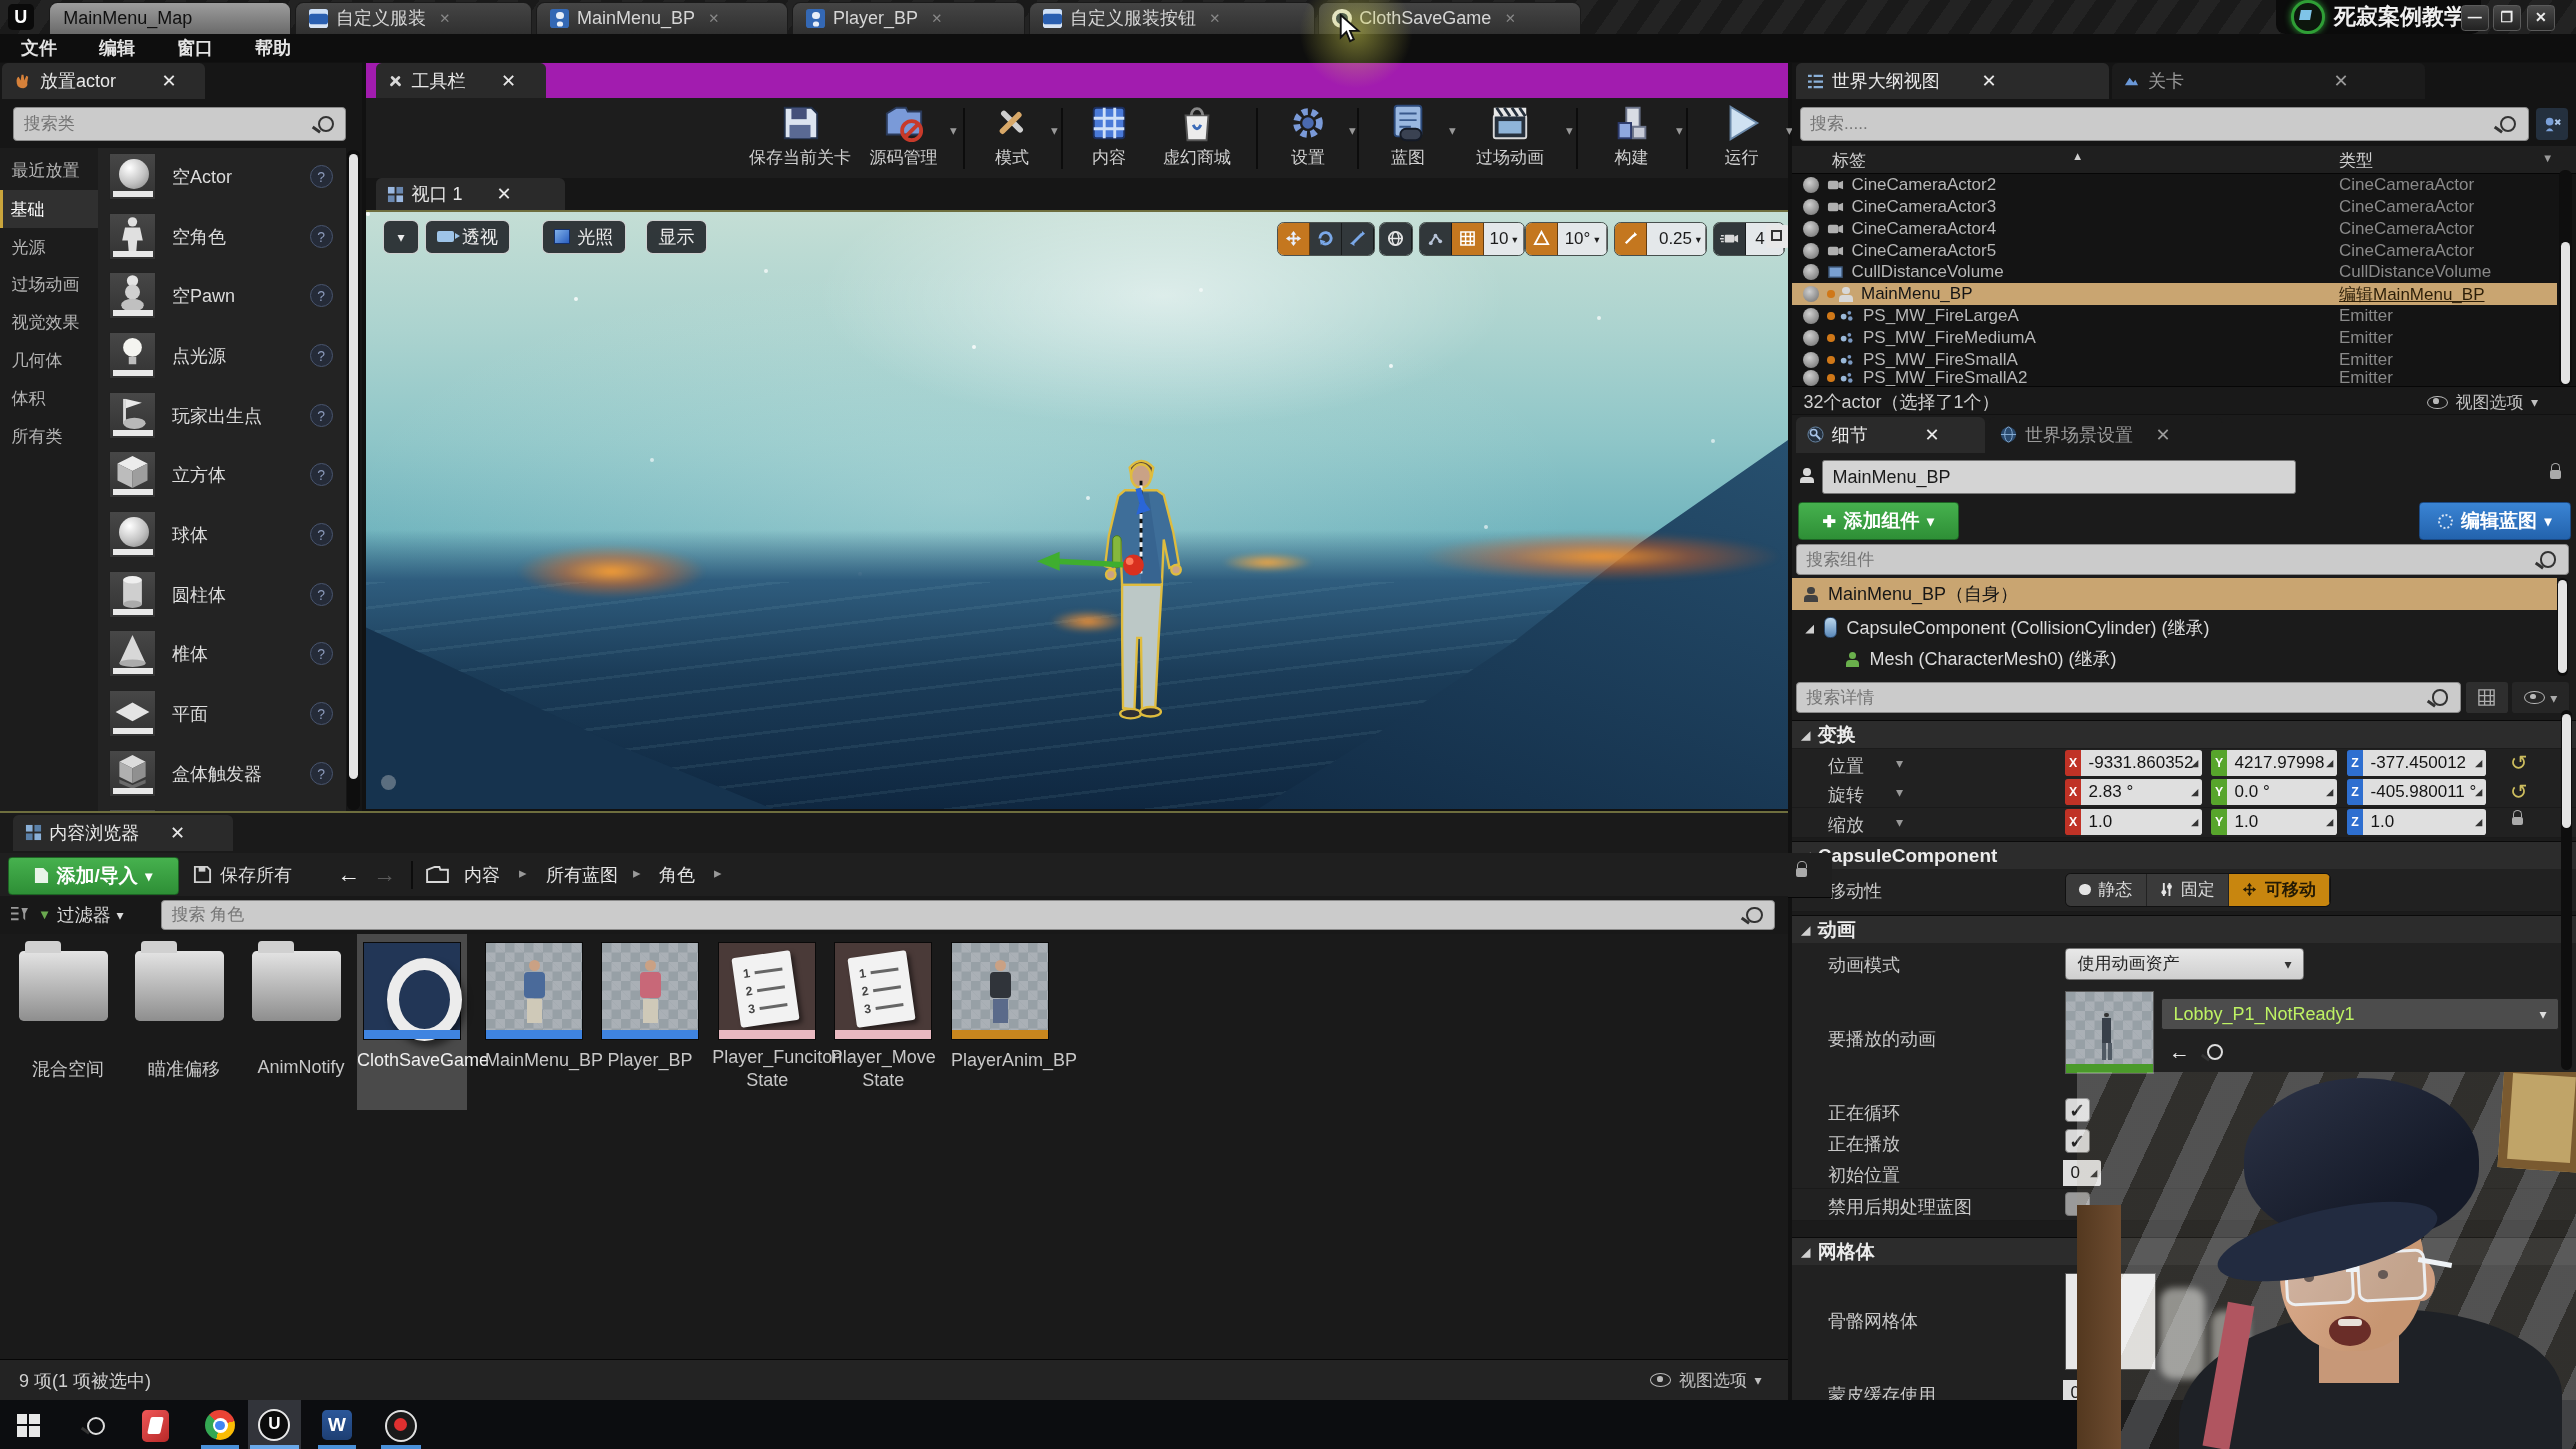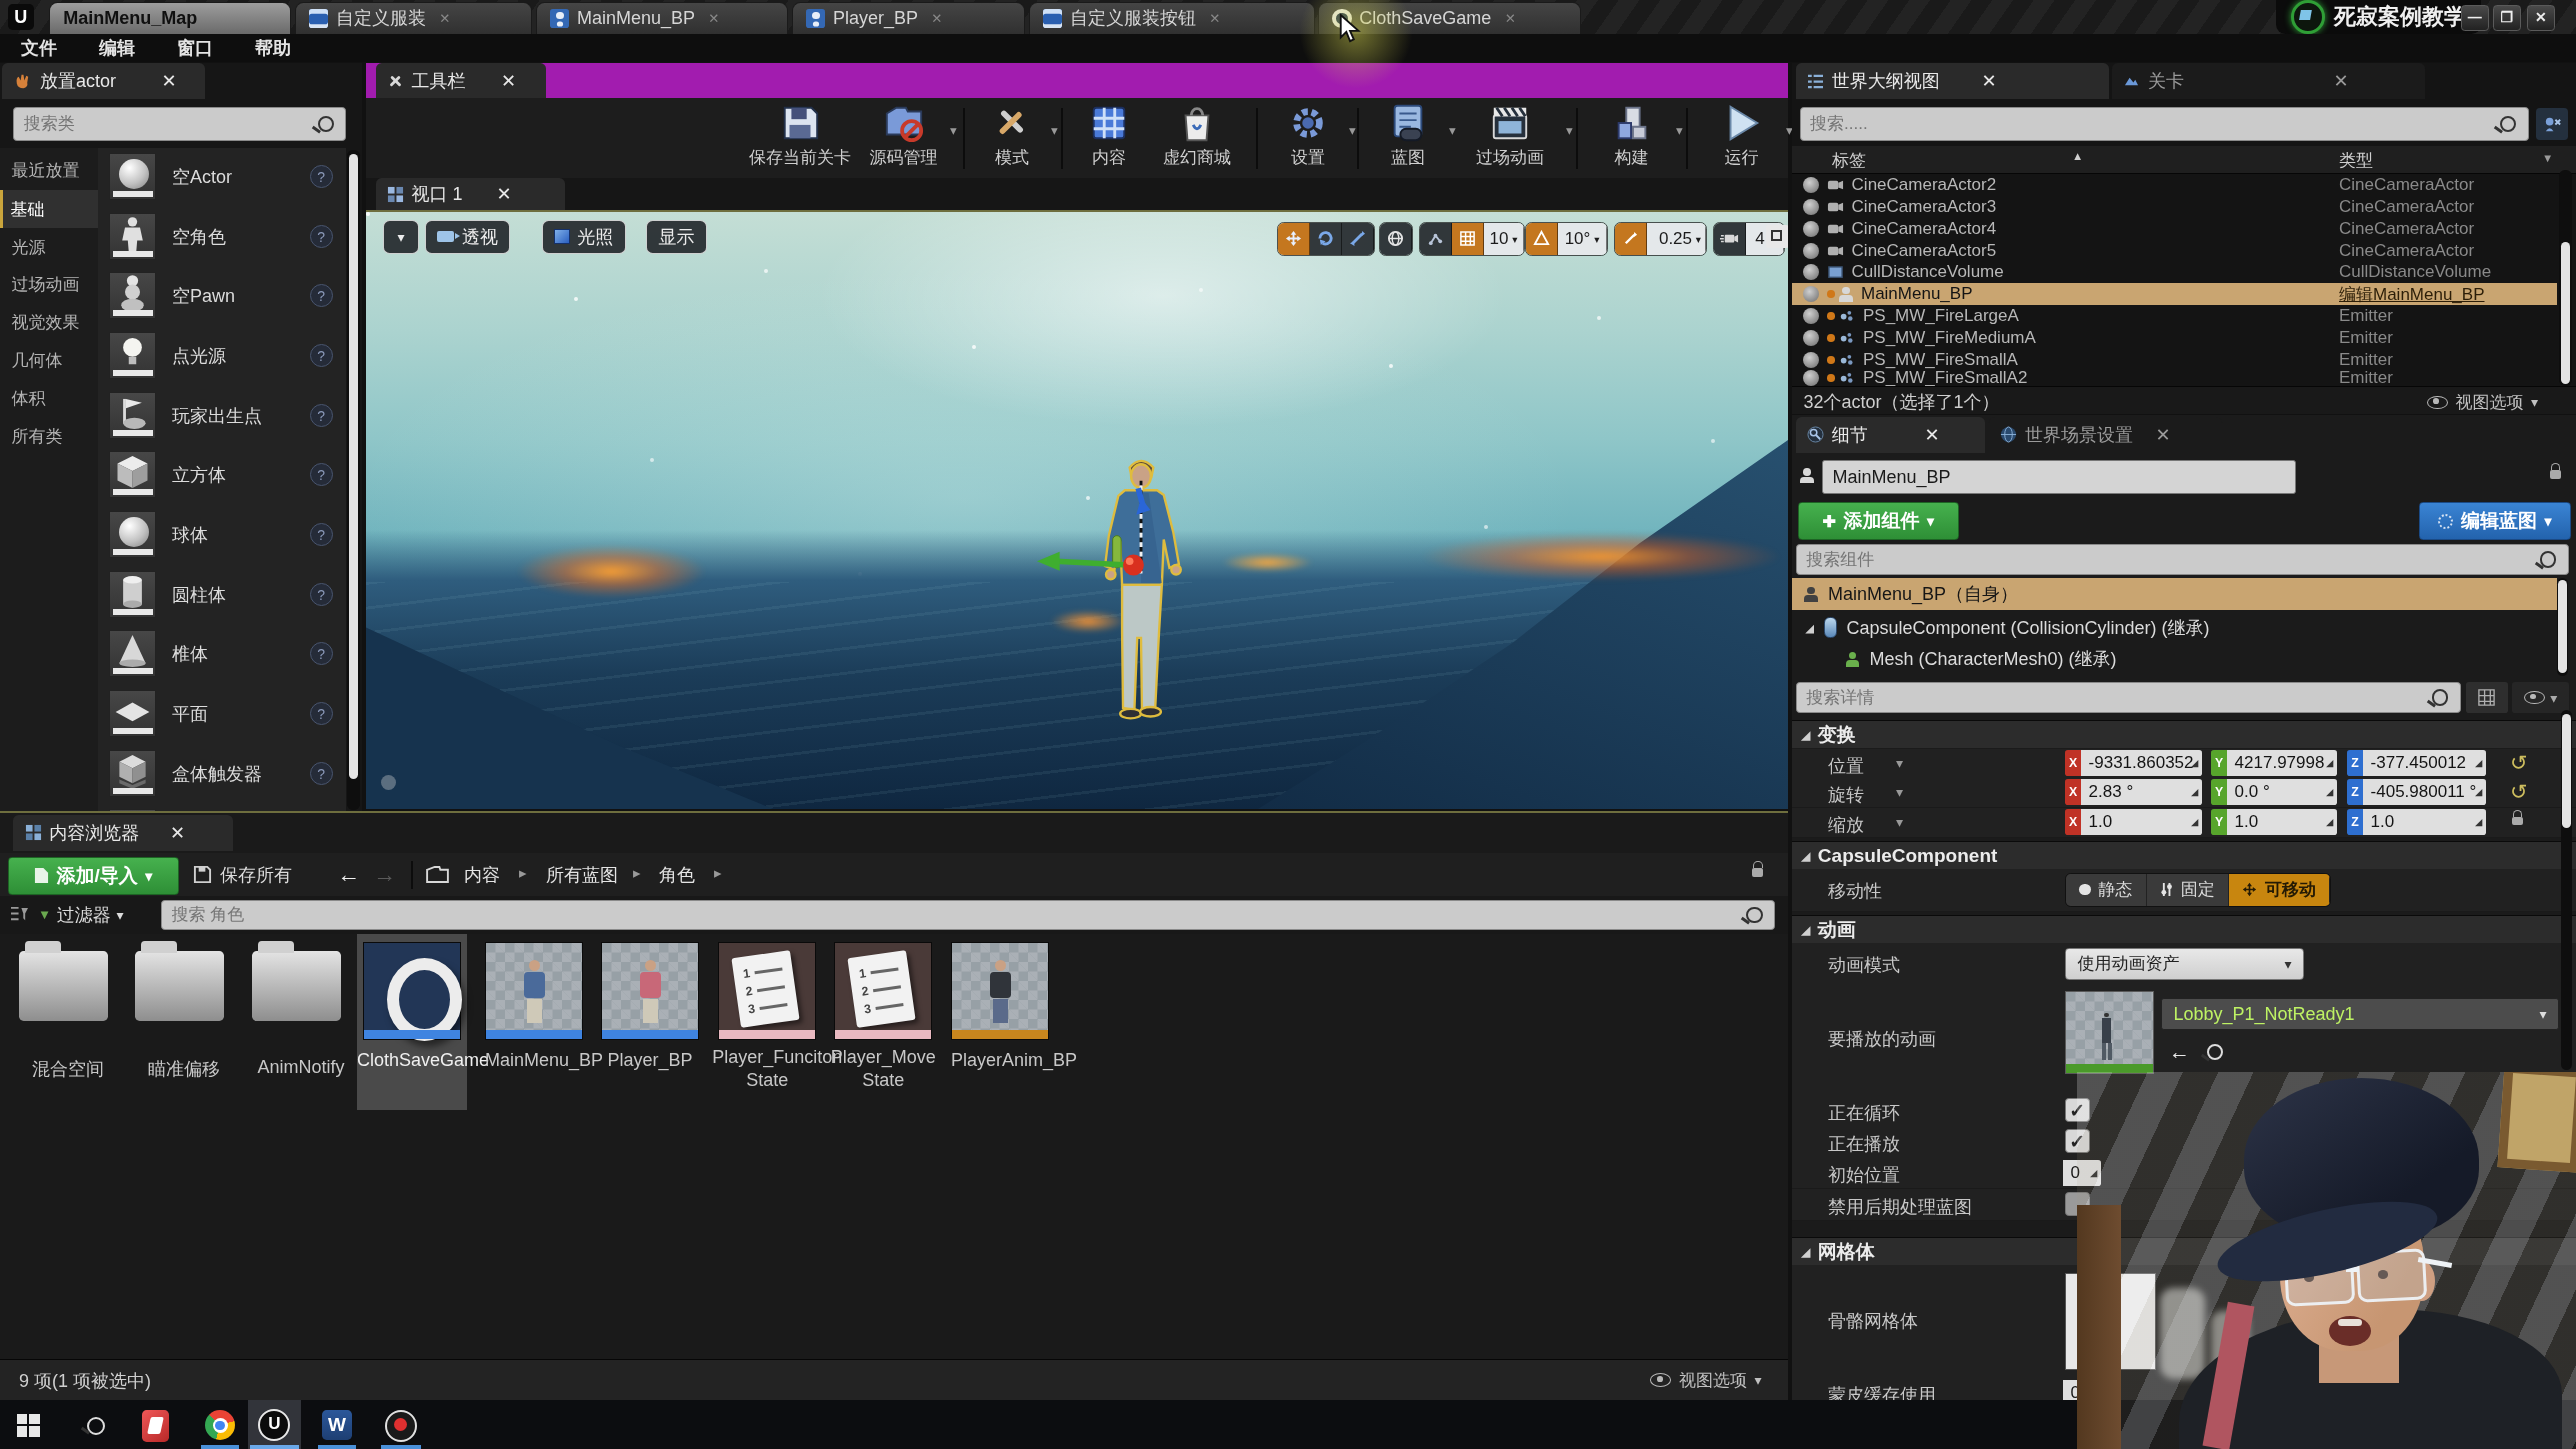--- a/index.html
+++ b/index.html
@@ -8,21 +8,21 @@
   .abs{position:absolute;}
   
   .titlebar{left:0;top:0;width:2576px;height:34px;
     background:repeating-linear-gradient(125deg,#232323 0 17px,#1a1a1a 17px 34px);}
   .ue-logo{left:7.6px;top:3.8px;width:26.5px;height:26.5px;background:#0a0a0a;border-radius:4.7px;
     color:#fff;font-weight:bold;font-size:18px;text-align:center;line-height:26.5px;}
   .ue-logo::after{content:"U";}
   .tab{top:1.9px;height:32px;border-radius:8.5px 8.5px 0 0;display:flex;align-items:center;gap:7.6px;
     padding:0 13.3px;font-size:18px;background:linear-gradient(#454545,#303030);color:#d6d6d6;
     border:0.9px solid #1a1a1a;border-bottom:none;box-sizing:border-box;}
-  .tab.active{background:linear-gradient(#9d9d9d,#6a6a6a);color:#101010;font-weight:bold;text-align:center;}
+  .tab.active{background:linear-gradient(#9d9d9d,#6a6a6a);color:#101010;font-weight:normal;text-align:center;}
   .tab .x{color:#888;font-size:13.3px;margin-left:5.7px;}
   .x::after{content:"✕";}
   .ticon{width:19px;height:19px;border-radius:2.8px;flex:0 0 auto;}
   .ticon.widget{background:#2a5fb0;box-shadow:inset 0 -3.8px 0 #d8e4f4, inset 0 4.7px 0 #cfe0f6;}
   .ticon.actor{background:#3468b4;position:relative;}
   .ticon.actor::after{content:"";position:absolute;left:5.7px;top:2.8px;width:7.6px;height:7.6px;border-radius:50%;background:#e8eef8;box-shadow:0 8.5px 0 -0.9px #e8eef8;}
   .ticon.savegame{background:#16294a;border-radius:50%;border:4.7px solid #e8e8e8;width:11.4px;height:11.4px;}
   .title-pill{right:95px;top:0;height:34px;display:flex;align-items:center;gap:9.5px;padding:0 15px;
     background:#0b0b0b;border-radius:0 0 9.5px 9.5px;}
   .proj-icon{width:28px;height:28px;border-radius:50%;border:3.8px solid #2f9e36;background:#0d160d;position:relative;box-shadow:0 0 7.6px #2f9e36;}
@@ -1001,21 +1001,21 @@
       <svg width="17" height="17" viewBox="0 0 18 18">
         <rect x="1" y="1" width="7" height="7" fill="#8ab0d8"></rect>
           <rect x="10" y="1" width="7" height="7" fill="#5a80a8"></rect>
         <rect x="1" y="10" width="7" height="7" fill="#5a80a8"></rect>
           <rect x="10" y="10" width="7" height="7" fill="#8ab0d8"></rect>
         </svg>
       <span>内容浏览器</span>
       <span class="x" style="margin-left:23px;"></span>
     </div>
 
-    <div style="position:absolute;left:0;top:40px;width:1788px;height:44px;background:#1f1f1f;border-bottom:0.9px solid #060606;">
+    <div style="position:absolute;left:0;top:40px;width:1788px;height:44px;background:#1f1f1f;border-bottom:0.9px solid #060606;padding-left:44px;">
       <div class="greenbtn" style="position:absolute;left:7.6px;top:3.8px;width:169px;height:36px;">
         <svg width="15" height="17" viewBox="0 0 16 18">
             <path d="M1 1 h9 l5 5 v11 h-14z" fill="#e8f4e8"></path>
           </svg>
         <span>添加/导入</span>
           <span class="caret"></span>
         </div>
       <svg width="19" height="19" viewBox="0 0 20 20" style="position:absolute;left:193px;top:12.3px;">
         <path d="M2 2 h13 l3 3 v13 h-16z" fill="none" stroke="#d0d0d0" stroke-width="2"></path>
           <rect x="6" y="2" width="7" height="5" fill="#d0d0d0"></rect>

